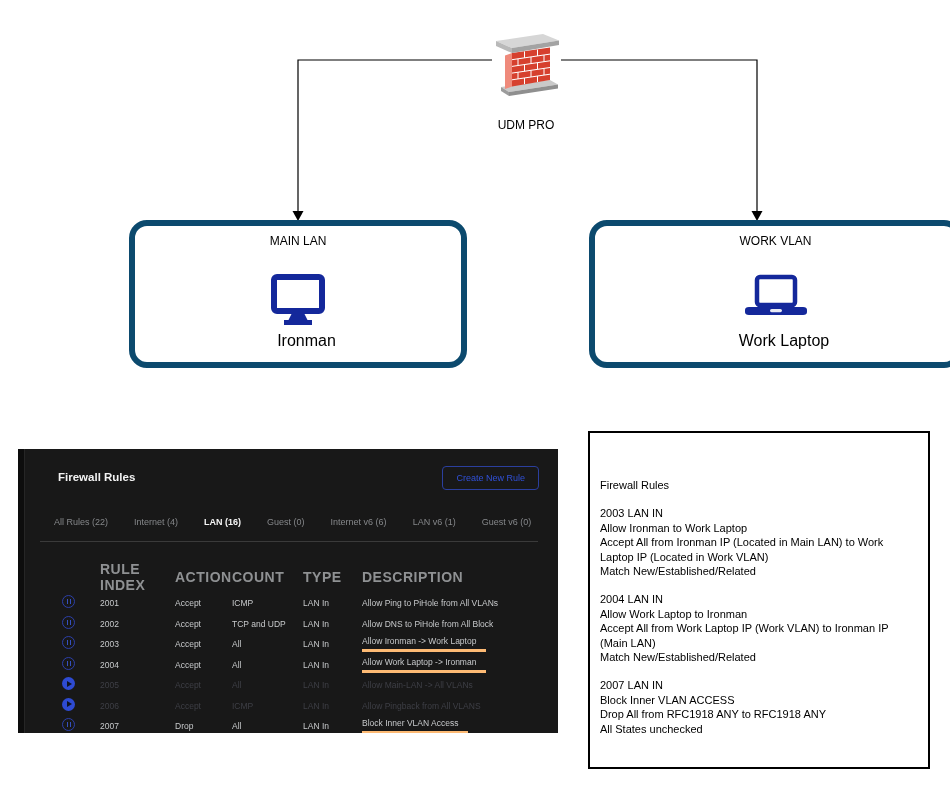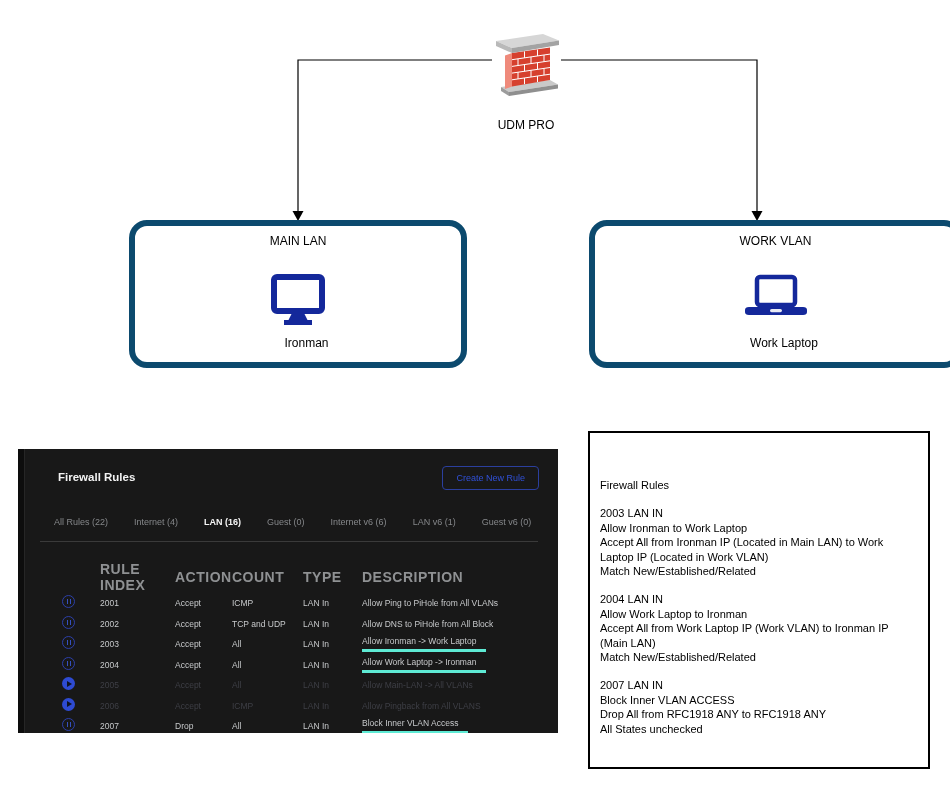--- a/index.html
+++ b/index.html
@@ -9,21 +9,21 @@
   
   .connectors { position:absolute; left:0; top:0; width:950px; height:430px; pointer-events:none; }
   .brick-svg { position:absolute; left:486px; top:26px; }
   .udm-label { position:absolute; left:466px; top:118px; width:120px; text-align:center; font-size:12px; color:#000; }
 
   .zone-box { position:absolute; top:220px; height:148px; border:6px solid #0c4a6e; border-radius:18px; background:#fff; }
   .zone-box.main { left:129px; width:338px; }
   .zone-box.work { left:589px; width:373px; }
   .zone-title { text-align:center; margin-top:8px; font-size:12px; color:#000; }
   .zone-icon { position:absolute; left:50%; transform:translateX(-50%); top:48px; }
-  .zone-device { position:absolute; left:17px; right:0; bottom:12px; text-align:center; font-size:12px; color:#000; }
+  .zone-device { position:absolute; left:17px; right:0; bottom:12px; text-align:center; font-size:16px; color:#000; }
 
   
   .fw-panel { position:absolute; left:18px; top:449px; width:540px; height:284px; background:#181818; color:#c9c9c9; overflow:hidden; }
   .fw-panel .edge-sliver { position:absolute; left:0; top:0; bottom:0; width:7px; background:#0d0d0d; border-right:1px solid #262626; }
   .fw-head { position:relative; height:44px; }
   .fw-title { position:absolute; left:40px; top:22px; font-size:11.5px; font-weight:bold; color:#f2f2f2; }
   .create-btn { position:absolute; right:19px; top:17px; background:transparent; border:1px solid #2b3f9e; border-radius:4px; color:#3050d8; font-size:9px; font-family:inherit; padding:6px 13px; cursor:pointer; }
   .tabs { position:absolute; left:36px; right:20px; top:68px; display:flex; gap:26px; font-size:9px; color:#85878a; white-space:nowrap; }
   .tab { cursor:pointer; }
   .tab.active { color:#f5f5f5; font-weight:bold; }
@@ -33,21 +33,21 @@
   .t-row { display:grid; grid-template-columns:38px 75px 57px 71px 59px 1fr; align-items:center; height:20.5px; }
   .t-row.head { height:26px; font-size:14px; font-weight:bold; letter-spacing:.5px; color:#8f9193; margin-bottom:6px; }
   .t-cell { font-size:8.5px; color:#c7c9cb; overflow:hidden; white-space:nowrap; }
   .t-row.dim .t-cell { color:#3e3f46; }
   .rule-icon { width:13px; height:13px; border-radius:50%; position:relative; display:inline-block; cursor:pointer; }
   .rule-icon.pause { border:1px solid #2c3fa8; }
   .rule-icon.pause::before, .rule-icon.pause::after { content:''; position:absolute; top:3px; width:1.5px; height:5px; background:#3550c0; }
   .rule-icon.pause::before { left:3.8px; } .rule-icon.pause::after { left:6.8px; }
   .rule-icon.play { background:#2e4bd2; }
   .rule-icon.play::before { content:''; position:absolute; left:5px; top:3.4px; border-left:5px solid #0e1322; border-top:3.2px solid transparent; border-bottom:3.2px solid transparent; }
-  .desc-underlined { display:inline-block; border-bottom:3px solid #5eead4; padding:0 10px 3px 2px; margin-left:-2px; }
+  .desc-underlined { display:inline-block; border-bottom:3px solid #fdba74; padding:0 10px 3px 2px; margin-left:-2px; }
 
   
   .notes { position:absolute; left:588px; top:431px; width:342px; height:338px; border:2px solid #000; background:#fff; padding:45px 16px 0 10px; font-size:11px; line-height:14.4px; color:#000; }
   .notes .block { margin-top:14px; }
 </style>
 </head>
 <body>
 
 <div class="canvas">
 

